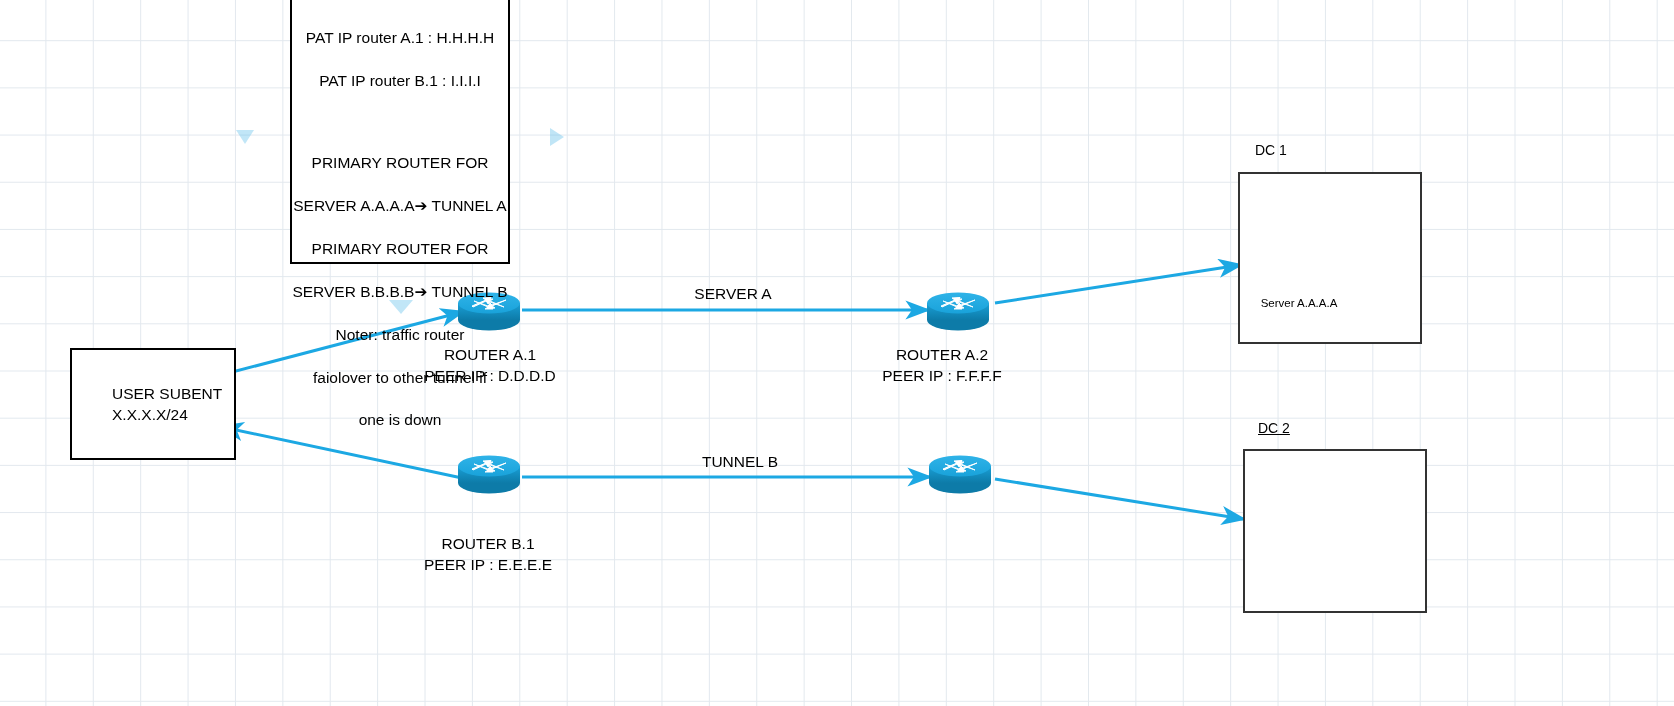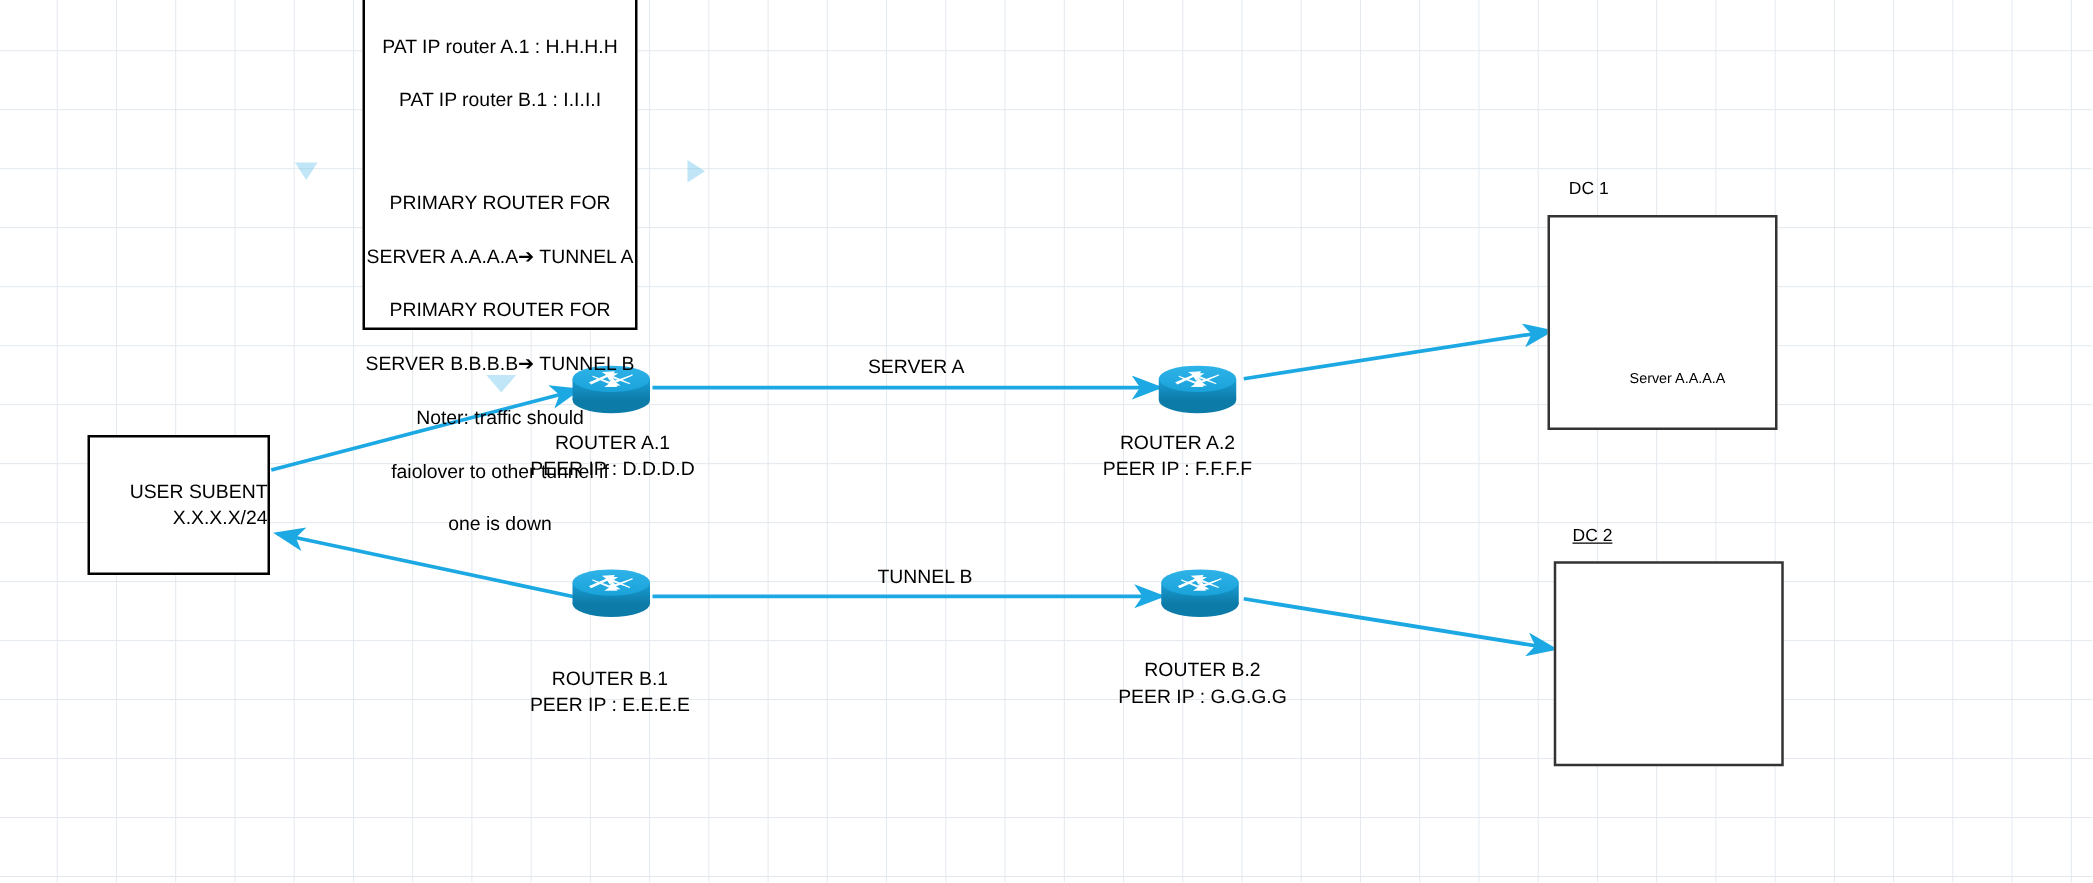--- a/index.html
+++ b/index.html
@@ -49,25 +49,26 @@
     font-size: 15.5px;
     line-height: 21.4px;
     color: #000;
     white-space: pre-line;
   }
   .note-line { display: block; }
   .note-gap { display: block; height: 18px; }
 
   .subnet-box {
     left: 70px; top: 348px;
-    width: 146px; height: 112px;
+    width: 166px; height: 112px;
     display: flex;
     flex-direction: column;
-    align-items: flex-end;
+    align-items: flex-start;
     justify-content: center;
+    padding-left: 40px;
   }
   .subnet-box span {
     font-size: 15.5px;
     line-height: 21px;
     color: #000;
   }
 
   .dc-box {
     border: 2px solid #333333;
   }
@@ -83,21 +84,21 @@
   .dc1-title { left: 1255px; top: 142px; }
   .dc2-title { left: 1258px; top: 420px; text-decoration: underline; }
 
   
   .server-wrap {
     position: absolute;
     display: flex;
     flex-direction: column;
     align-items: center;
   }
-  .server1 { left: 1296px; top: 215px; width: 92px; }
+  .server1 { left: 1253px; top: 215px; width: 92px; }
   .server2 { left: 1258px; top: 478px; width: 92px; }
   .server-label {
     font-size: 11.5px;
     color: #000;
     margin-top: 4px;
     white-space: nowrap;
   }
 
   
   .label {
@@ -259,21 +260,21 @@
 
   <div class="box note-box">
     <div class="note-text">
       <span class="note-line">PAT IP router A.1 : H.H.H.H</span>
       <span class="note-line">PAT IP router B.1 : I.I.I.I</span>
       <span class="note-gap"></span>
       <span class="note-line">PRIMARY ROUTER FOR</span>
       <span class="note-line">SERVER A.A.A.A➔ TUNNEL A</span>
       <span class="note-line">PRIMARY ROUTER FOR</span>
       <span class="note-line">SERVER B.B.B.B➔ TUNNEL B</span>
-      <span class="note-line">Noter: traffic should</span>
+      <span class="note-line">Noter: traffic router</span>
       <span class="note-line">faiolover to other tunnel if</span>
       <span class="note-line">one is down</span>
     </div>
   </div>
 
   <div class="box subnet-box">
     <span>USER SUBENT</span>
     <span>X.X.X.X/24</span>
   </div>
 
@@ -292,21 +293,17 @@
     <div>PEER IP : D.D.D.D</div>
   </div>
   <div class="label lbl-a2">
     <div>ROUTER A.2</div>
     <div>PEER IP : F.F.F.F</div>
   </div>
   <div class="label lbl-b1">
     <div>ROUTER B.1</div>
     <div>PEER IP : E.E.E.E</div>
   </div>
-  <div class="label lbl-b2">
-    <div>ROUTER B.2</div>
-    <div>PEER IP : G.G.G.G</div>
-  </div>
 
   <div class="label lbl-tunnel-a">SERVER A</div>
   <div class="label lbl-tunnel-b">TUNNEL B</div>
 
 </div>
 
 </body></html>

